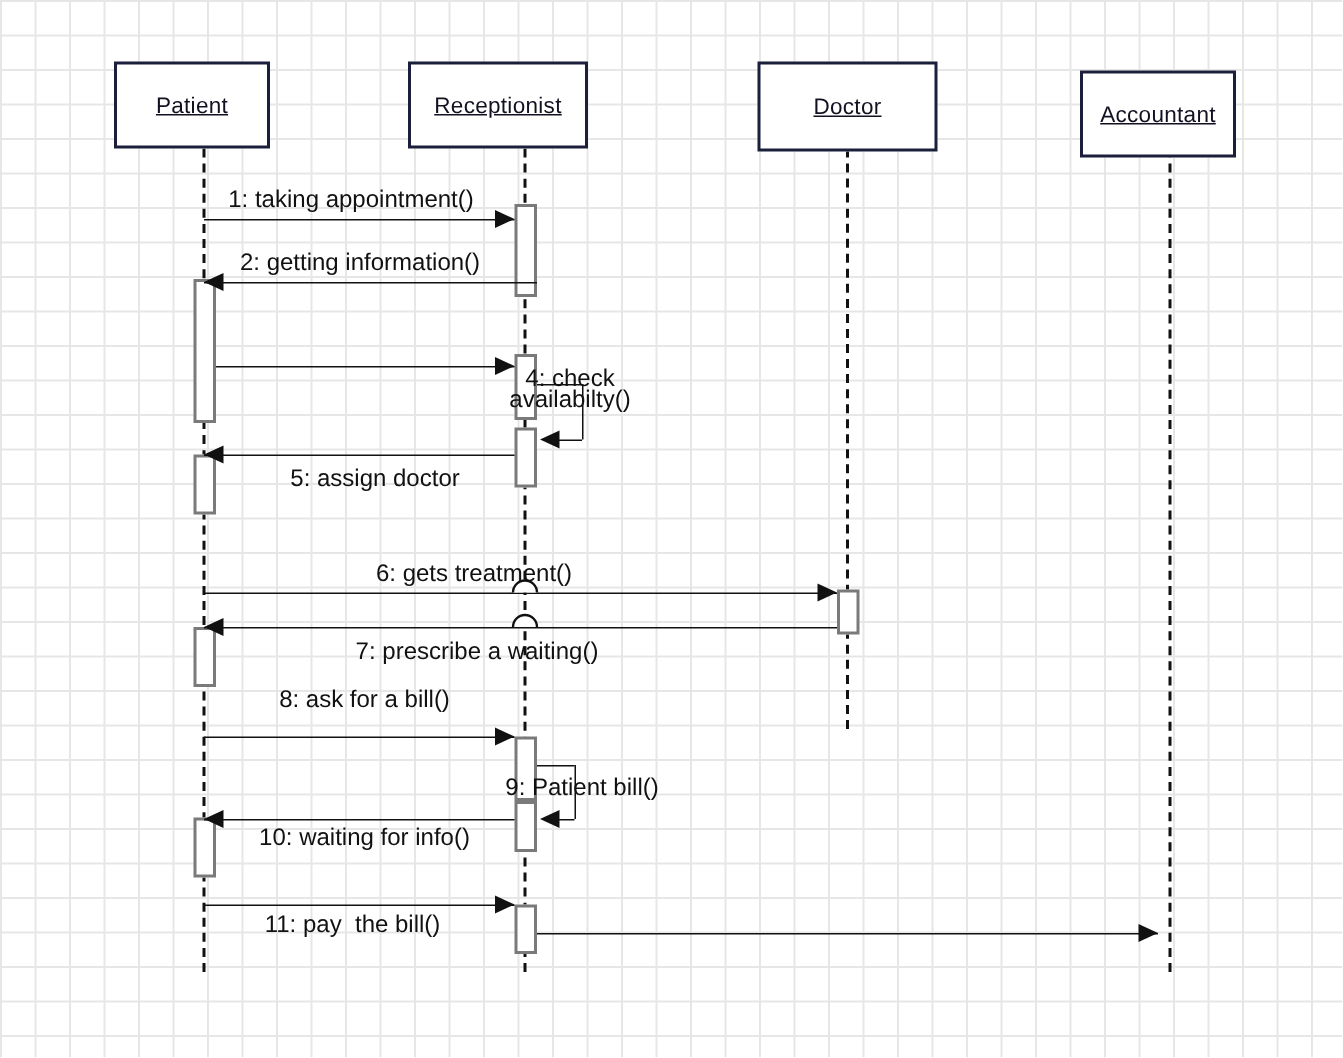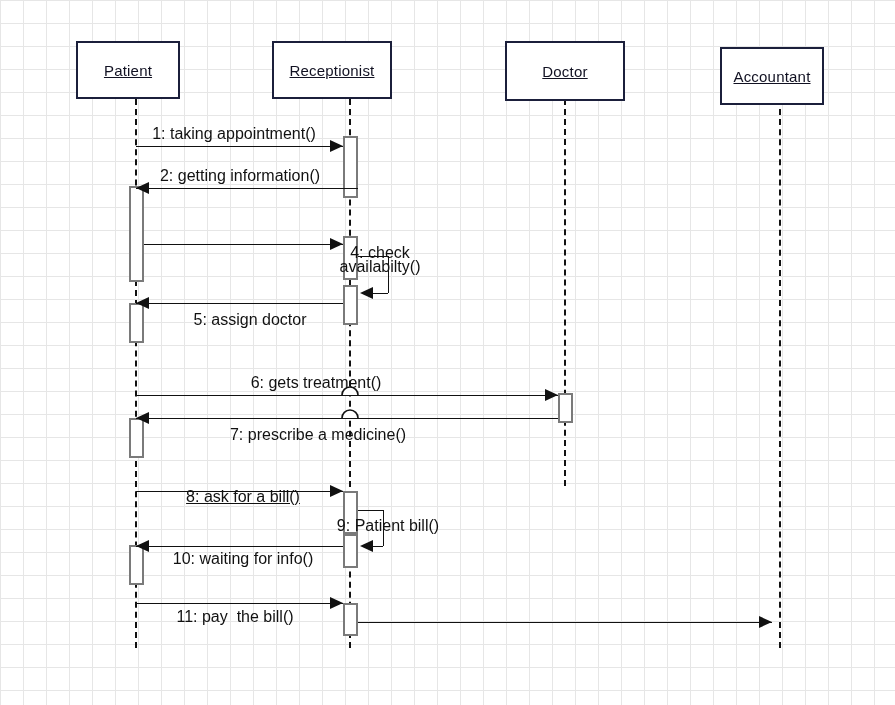--- a/index.html
+++ b/index.html
@@ -148,24 +148,24 @@
     <div class="arrow-right" style="left: 545px; top: 389px;"></div>
     <svg class="hop" width="20" height="12" style="left: 340px; top: 385px;">
       <path d="M 2 10 A 8 8 0 0 1 18 10" fill="#ffffff" stroke="#111111" stroke-width="1.6"></path>
     </svg>
     <div class="msg-label center" style="left: 316px; top: 376px;">6: gets treatment()</div>
     <div class="msg-line" style="left: 136px; top: 418px; width: 422px;"></div>
     <div class="arrow-left" style="left: 136px; top: 412px;"></div>
     <svg class="hop" width="20" height="12" style="left: 340px; top: 408px;">
       <path d="M 2 10 A 8 8 0 0 1 18 10" fill="#ffffff" stroke="#111111" stroke-width="1.6"></path>
     </svg>
-    <div class="msg-label center" style="left: 318px; top: 428px;">7: prescribe a medicine()</div>
+    <div class="msg-label center" style="left: 318px; top: 428px;">7: prescribe a waiting()</div>
     <div class="msg-line" style="left: 136px; top: 491px; width: 207px;"></div>
     <div class="arrow-right" style="left: 330px; top: 485px;"></div>
-    <div class="msg-label center" style="left: 243px; top: 490px; text-decoration: underline;">8: ask for a bill()</div>
+    <div class="msg-label center" style="left: 243px; top: 460px;">8: ask for a bill()</div>
     <div class="msg-line" style="left: 358px; top: 510px; width: 25px;"></div>
     <div class="msg-vline" style="left: 383px; top: 510px; height: 36px;"></div>
     <div class="msg-line" style="left: 368px; top: 546px; width: 15px;"></div>
     <div class="arrow-left" style="left: 360px; top: 540px;"></div>
     <div class="msg-label center" style="left: 388px; top: 519px;">9: Patient bill()</div>
     <div class="msg-line" style="left: 136px; top: 546px; width: 207px;"></div>
     <div class="arrow-left" style="left: 136px; top: 540px;"></div>
     <div class="msg-label center" style="left: 243px; top: 552px;">10: waiting for info()</div>
     <div class="msg-line" style="left: 136px; top: 603px; width: 207px;"></div>
     <div class="arrow-right" style="left: 330px; top: 597px;"></div>

